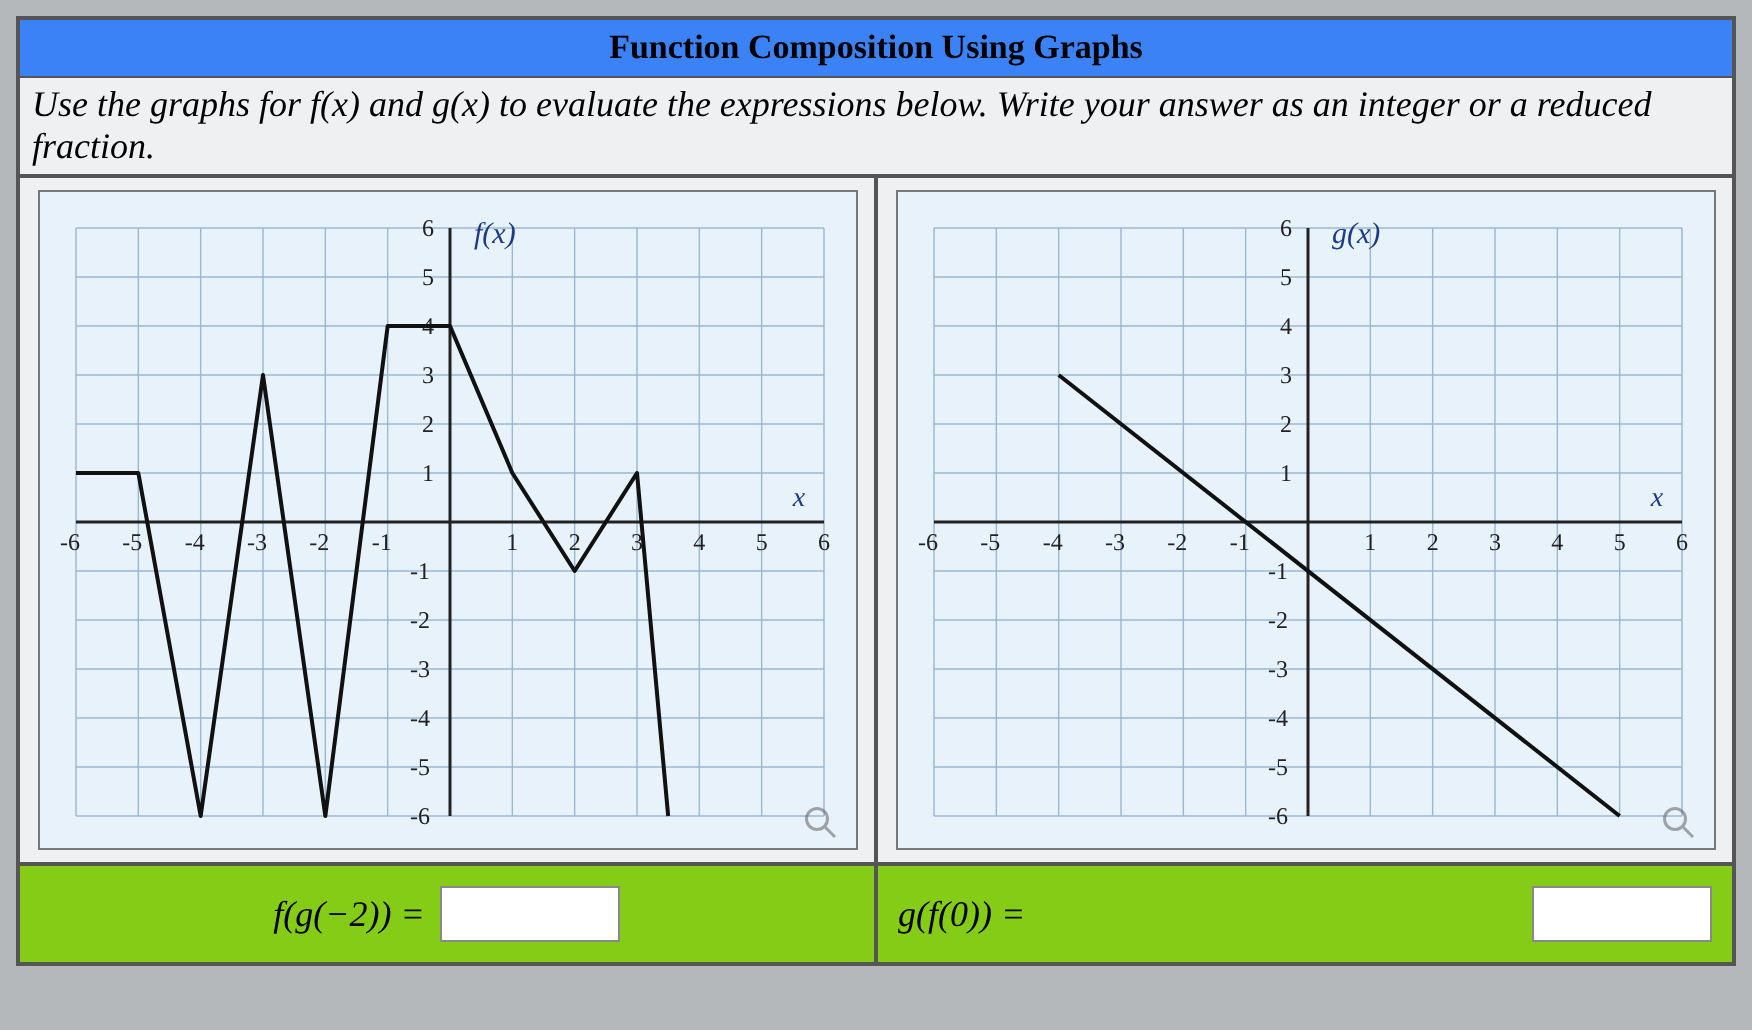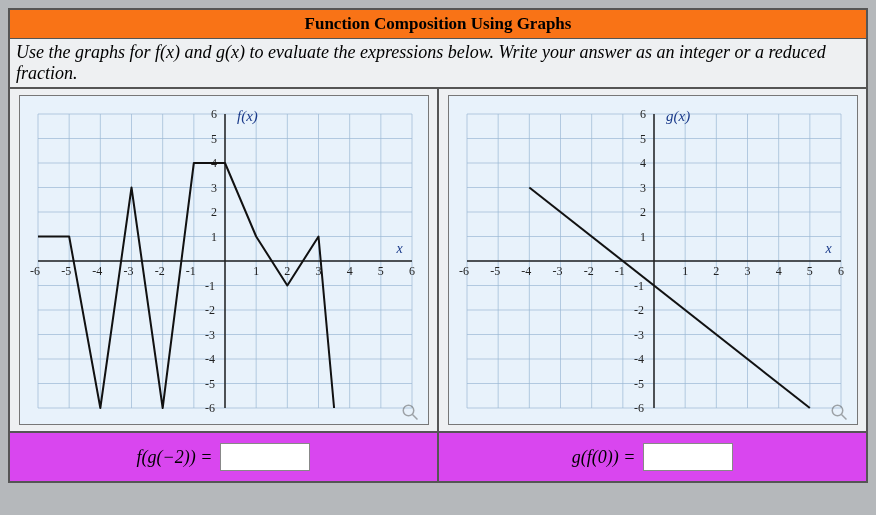--- a/index.html
+++ b/index.html
@@ -13,21 +13,21 @@
   .outer {
     border: 2px solid #555;
     background: #eef0f2;
   }
   .title-row {
     text-align: center;
     font-weight: bold;
     font-size: 17px;
     padding: 4px 0;
     border-bottom: 1px solid #555;
-    background: #f97316;
+    background: #3b82f6;
   }
   .instructions {
     font-style: italic;
     font-size: 18px;
     padding: 3px 6px;
     border-bottom: 2px solid #555;
     background: #eef0f2;
   }
   .instructions .fn { font-style: italic; }
   .graphs-row {
@@ -50,27 +50,27 @@
   }
   .answers-row {
     display: flex;
   }
   .answer-cell {
     flex: 1;
     padding: 10px;
     text-align: center;
     font-size: 18px;
     font-style: italic;
-    background: #d946ef;
+    background: #84cc16;
     display:flex;
     align-items:center;
     justify-content:center;
     gap:8px;
   }
-  .answer-cell + .answer-cell { border-left: 2px solid #555; }
+  .answer-cell + .answer-cell { border-left: 2px solid #555; justify-content: space-between; }
   .answer-input {
     width: 90px;
     height: 28px;
     border: 1px solid #888;
     background: #fff;
     font-size: 15px;
     padding: 2px 4px;
   }
   .mag {
     position:absolute;

